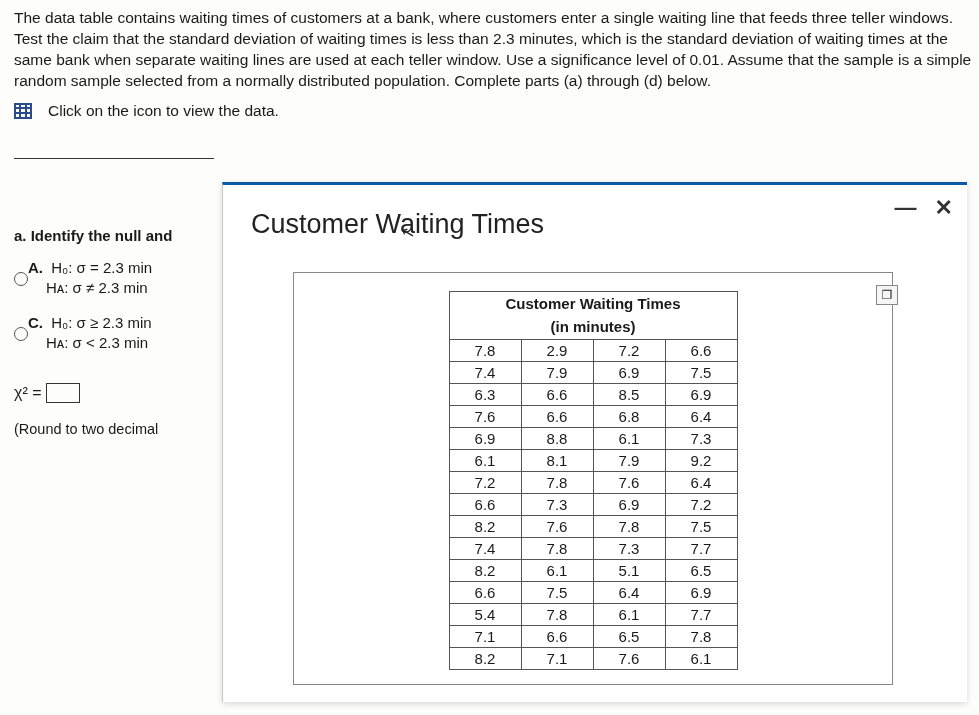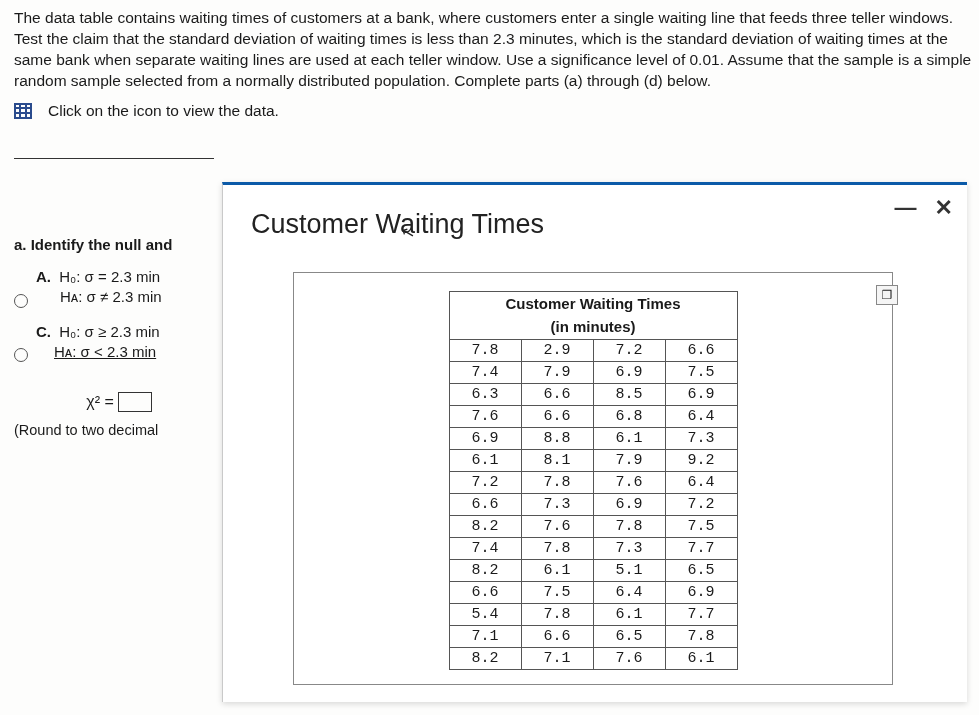--- a/index.html
+++ b/index.html
@@ -34,48 +34,47 @@
   }
   .grid-icon span { border: 0.5px solid #2a4b8d; }
   .divider {
     border-top: 1px solid #333;
     margin: 28px 14px 0 14px;
     width: 200px;
   }
   .left-col {
     position: absolute;
     left: 14px;
-    top: 236px;
+    top: 227px;
     width: 210px;
     font-size: 15px;
   }
   .section-label { font-weight: bold; margin-bottom: 14px; }
   .option-row {
     display: flex;
-    gap: 8px;
     margin-bottom: 4px;
-    align-items: flex-end;
+    align-items: center;
   }
   .radio {
     width: 14px; height: 14px;
     border: 1.5px solid #555;
     border-radius: 50%;
     margin-top: 2px;
     flex-shrink: 0;
   }
   .opt-letter { font-weight: bold; margin-right: 4px; }
   .opt-body { line-height: 1.35; }
   .section-b { margin-top: 28px; }
-  .chi-row { margin-top: 30px; font-size: 16px; display:flex; align-items:center; gap:4px;justify-content:center;}
+  .chi-row { margin-top: 30px; font-size: 16px; display:flex; align-items:center; gap:4px;}
   .input-box {
     width: 34px; height: 20px;
     border: 1px solid #333;
     display: inline-block;
   }
-  .round-note { margin-top: 10px; font-size: 14.5px; }
+  .round-note { margin-top: 18px; font-size: 14.5px; }
   
   .modal {
     position: absolute;
     left: 222px;
     top: 182px;
     width: 745px;
     height: 520px;
     background: #fff;
     border-top: 3px solid #0b5aa8;
     border-left: 1px solid #c9c9c9;
@@ -130,21 +129,20 @@
     padding: 3px 14px;
     text-align: center;
   }
   .data-table .hdr-top th { border-top: 1px solid #555; border-left:1px solid #555; border-right:1px solid #555;}
   .data-table .hdr-bot th { border-bottom: 1px solid #555; border-left:1px solid #555; border-right:1px solid #555; padding-bottom:4px;margin-left:19px;}
   .data-table td {
     border: 1px solid #555;
     padding: 2px 4px;
     text-align: center;
     min-width: 72px;
-    font-family: Liberation Mono, monospace;
   }
 </style>
 </head>
 <body>
 
 <div class="problem-text">The data table contains waiting times of customers at a bank, where customers enter a single waiting line that feeds three teller windows. Test the claim that the standard deviation of waiting times is less than 2.3 minutes, which is the standard deviation of waiting times at the same bank when separate waiting lines are used at each teller window. Use a significance level of 0.01. Assume that the sample is a simple random sample selected from a normally distributed population. Complete parts (a) through (d) below.</div>
 
 <div class="view-data-row">
   <span class="grid-icon">
     <span></span>
@@ -163,30 +161,30 @@
 <div class="divider"></div>
 
 <div class="left-col">
   <div class="section-label">a. Identify the null and</div>
 
   <div class="option-row">
     <span class="radio"></span>
     <div class="opt-body">
       <span class="opt-letter">A.</span>
       <span>H₀: σ = 2.3 min</span><br>
-      <span style="margin-left:24px;display:inline-block;">Hᴀ: σ ≠ 2.3 min</span>
+      <span style="margin-left:18px;display:inline-block;">Hᴀ: σ ≠ 2.3 min</span>
     </div>
   </div>
 
   <div class="option-row" style="margin-top:14px;">
     <span class="radio"></span>
     <div class="opt-body">
       <span class="opt-letter">C.</span>
       <span>H₀: σ ≥ 2.3 min</span><br>
-      <span style="margin-left:18px;display:inline-block;text-decoration:underline;">Hᴀ: σ &lt; 2.3 min</span>
+      <span style="margin-left:18px;display:inline-block;">Hᴀ: σ &lt; 2.3 min</span>
     </div>
   </div>
 
   <div class="section-b">
     <div class="chi-row">
       <span>χ² =</span>
       <span class="input-box"></span>
     </div>
     <div class="round-note">(Round to two decimal</div>
   </div>

